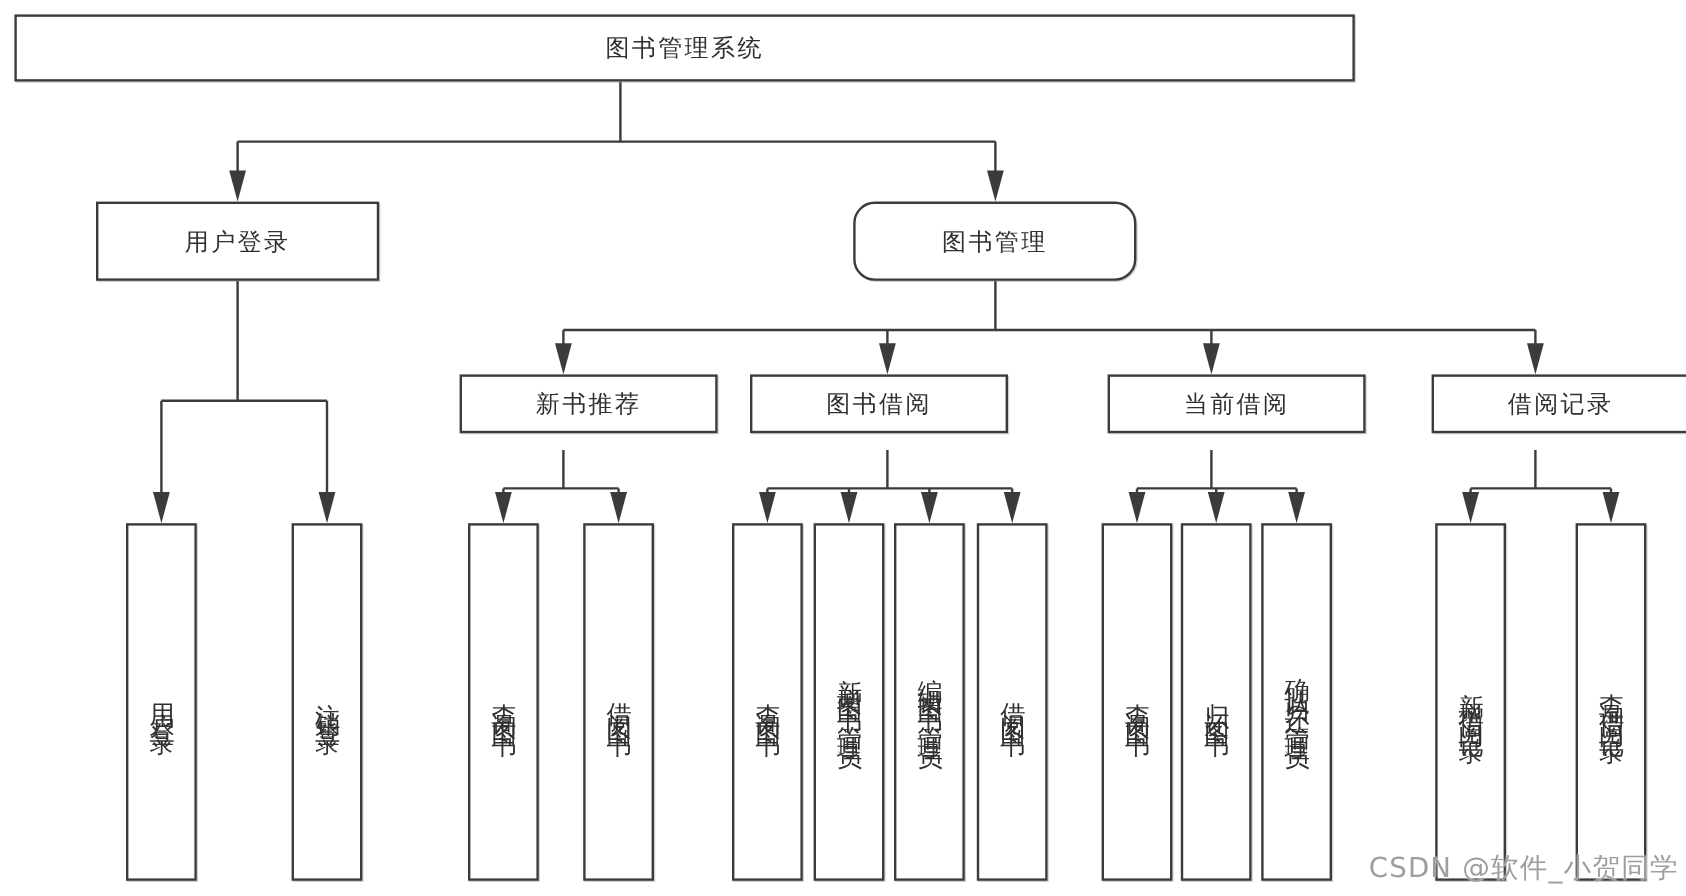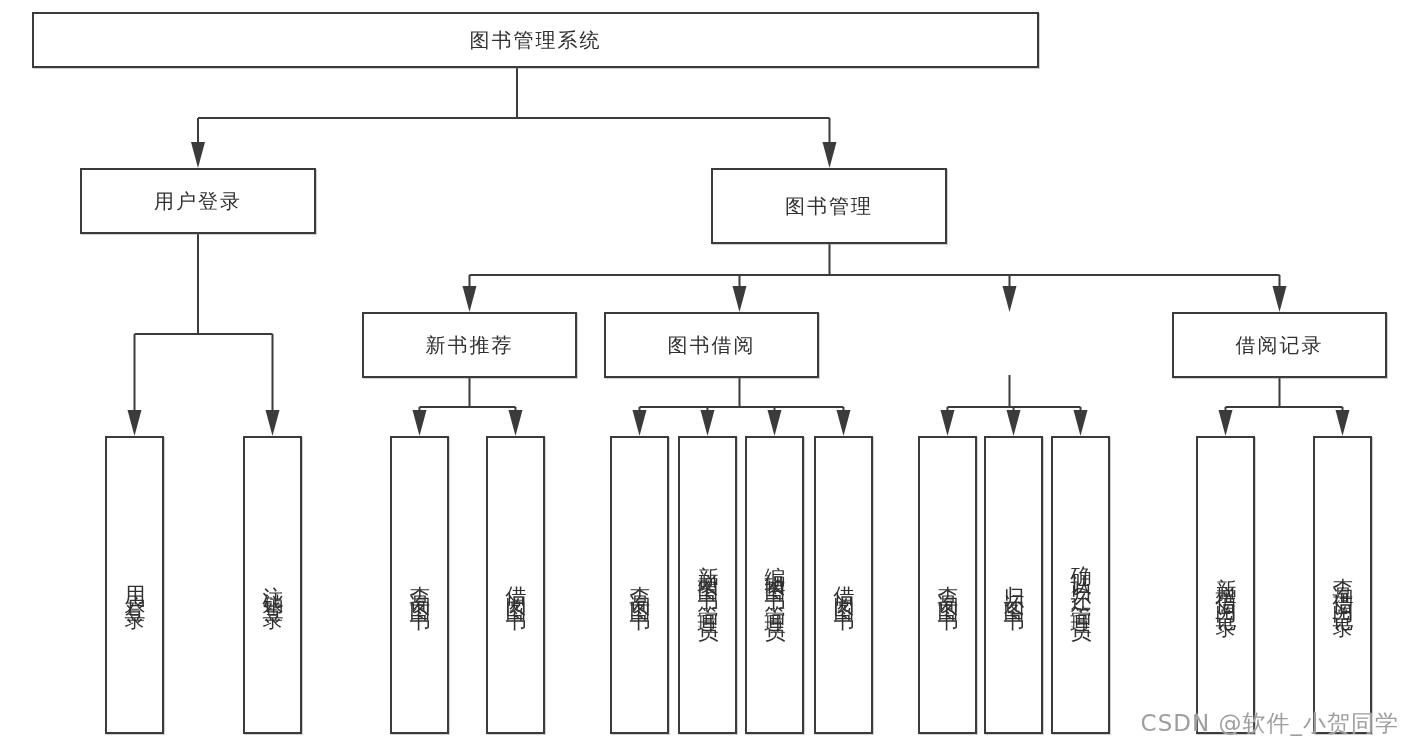--- a/index.html
+++ b/index.html
@@ -24,24 +24,24 @@
     position:absolute;
     box-sizing:border-box;
     border:2px solid var(--line);
     background:#fff;
     display:flex;align-items:center;justify-content:center;
     box-shadow:1px 1px 0 rgba(120,120,120,0.35);
   }
   .hlabel{
     font-size:20px;letter-spacing:2px;white-space:nowrap;
   }
-  .root-box{left:12px;top:12px;width:1007px;height:56px;margin-left:20px;}
+  .root-box{left:12px;top:12px;width:1117px;height:56px;}
   .l2a{left:80px;top:168px;width:236px;height:66px;}
-  .l2b{left:711px;top:168px;width:236px;height:76px;}
-  .l3{top:312px;width:215px;height:66px;}
+  .l2b{left:711px;top:168px;width:236px;height:66px;border-radius:18px;}
+  .l3{top:312px;width:215px;height:49px;margin-left:21px;}
   .l3a{left:362px;} .l3b{left:604px;} .l3c{left:902px;} .l3d{left:1172px;}
   .leaf{top:436px;width:59px;height:298px;}
   .vlabel{
     writing-mode:vertical-rl;
     text-orientation:mixed;
     font-size:21px;
     letter-spacing:8px;
     line-height:1;
     white-space:nowrap;
   }
@@ -104,20 +104,23 @@
   <div class="node l2b">
     <span class="hlabel">图书管理</span>
   </div>
 
   <div class="node l3 l3a">
     <span class="hlabel">新书推荐</span>
   </div>
   <div class="node l3 l3b">
     <span class="hlabel">图书借阅</span>
   </div>
+  <div class="node l3 l3c">
+    <span class="hlabel">当前借阅</span>
+  </div>
   <div class="node l3 l3d">
     <span class="hlabel">借阅记录</span>
   </div>
 
   <div class="node leaf leaf-0">
     <span class="vlabel">用户登录</span>
   </div>
   <div class="node leaf leaf-1">
     <span class="vlabel">注销登录</span>
   </div>

